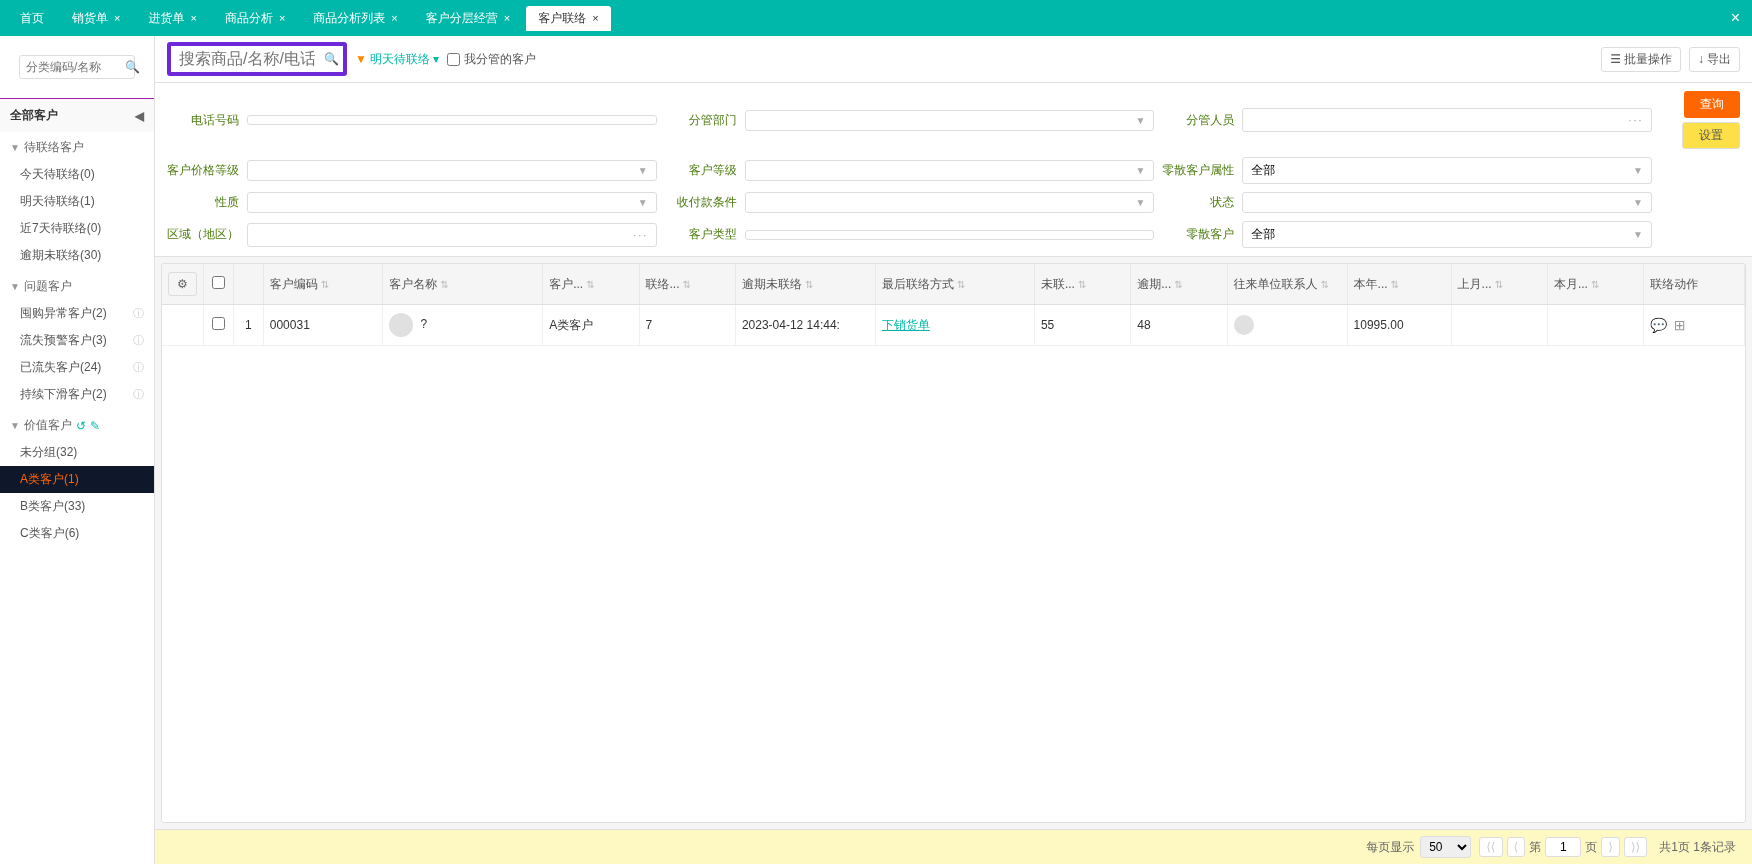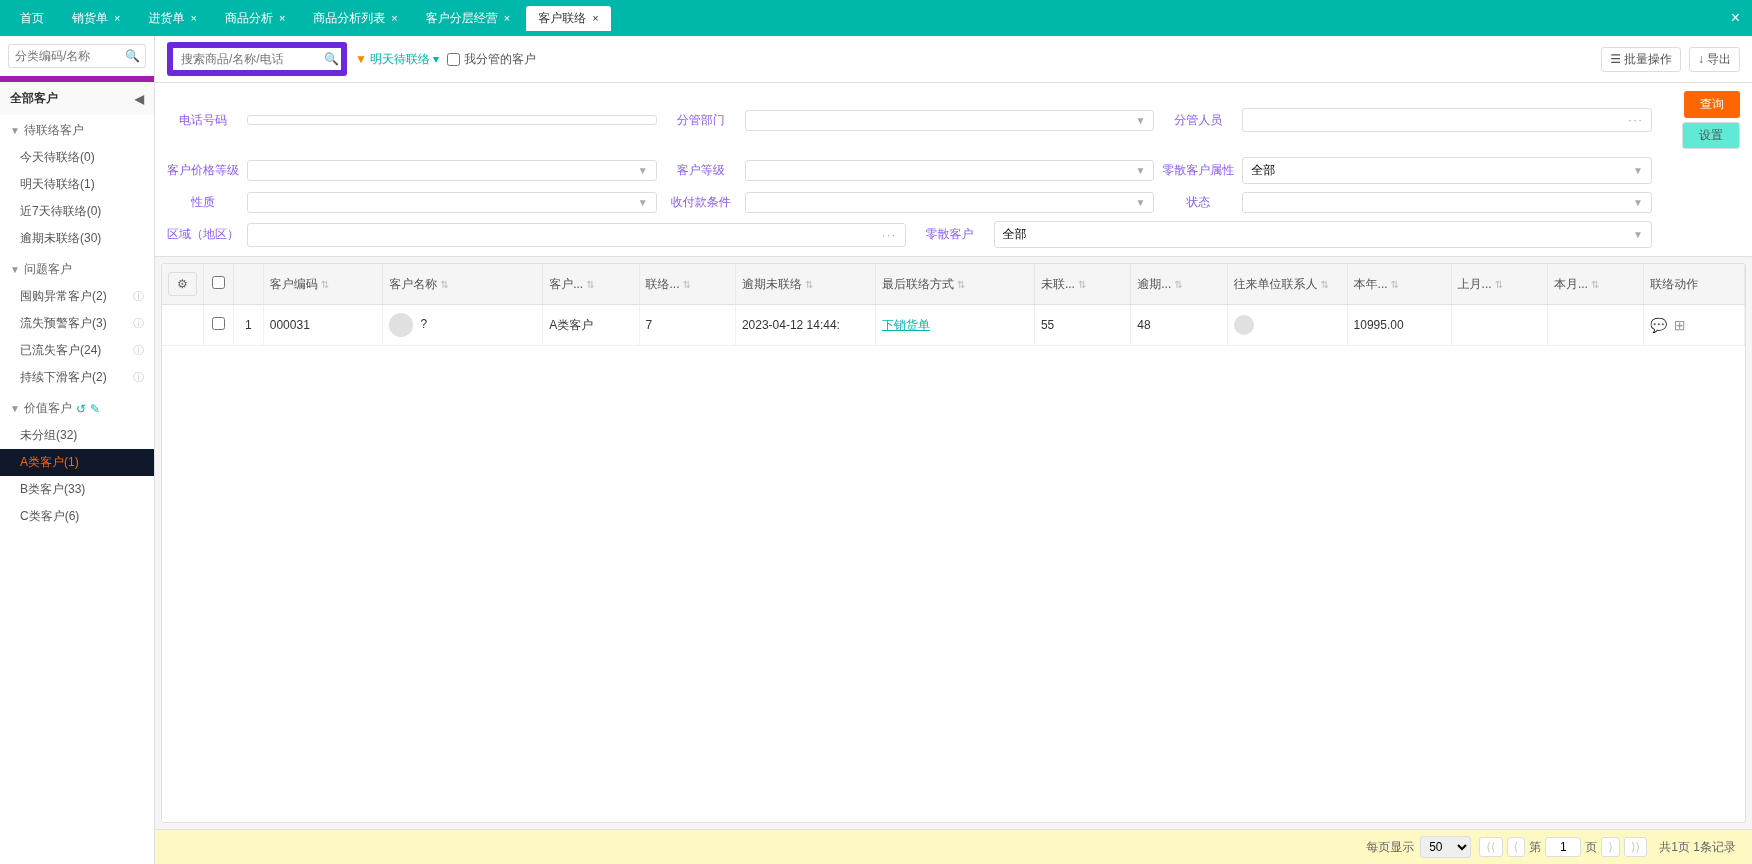--- a/index.html
+++ b/index.html
@@ -47,23 +47,23 @@
     
     .sidebar {
       width: 155px;
       background: white;
       border-right: 1px solid #e0e0e0;
       display: flex;
       flex-direction: column;
       overflow-y: auto;
     }
     .sidebar-search {
-      padding: 8px;
+      padding: 19px;
       position: relative;
-      border-bottom: 6px solid #a21caf;
+      border-bottom: 1px solid #a21caf;
     }
     .sidebar-search input {
       width: 100%;
       border: 1px solid #ddd;
       border-radius: 3px;
       padding: 4px 24px 4px 6px;
       font-size: 12px;
       color: #999;
     }
     .sidebar-search .search-icon {
@@ -123,25 +123,25 @@
       display: flex;
       align-items: center;
       gap: 8px;
     }
     .filter-search {
       position: relative;
       display: flex;
       align-items: center;
     }
     .filter-search input {
-      border: 6px solid #6d28d9;
+      border: 4px solid #6d28d9;
       border-radius: 3px;
       padding: 4px 28px 4px 8px;
       width: 180px;
-      font-size: 12px;
+      font-size: 16px;
       color: #999;
     }
     .filter-search .s-icon {
       position: absolute;
       right: 8px;
       color: #00b8a9;
       cursor: pointer;
     }
     .more-filters {
       display: flex;
@@ -187,24 +187,24 @@
       gap: 8px;
     }
     .filter-row:last-child { margin-bottom: 0; }
     .filter-field {
       display: flex;
       align-items: center;
       flex: 1;
       min-width: 0;
     }
     .filter-label {
-      color: #8b5cf6;
+      color: #4d7c0f;
       white-space: nowrap;
       min-width: 80px;
-      text-align: center;
+      text-align: right;
       padding-right: 8px;
     }
     .filter-input {
       flex: 1;
       border: 1px solid #ddd;
       border-radius: 3px;
       padding: 4px 8px;
       font-size: 12px;
       background: white;
       display: flex;
@@ -227,21 +227,21 @@
       background: #ff6600;
       color: white;
       border: none;
       border-radius: 3px;
       padding: 5px 16px;
       cursor: pointer;
       font-size: 12px;
       white-space: nowrap;
     }
     .settings-btn {
-      background: #5eead4;
+      background: #fde047;
       color: #555;
       border: 1px solid #ddd;
       border-radius: 3px;
       padding: 4px 16px;
       cursor: pointer;
       font-size: 12px;
       white-space: nowrap;
     }
     
     
@@ -578,20 +578,26 @@
 
       <div class="filter-row">
         <div class="filter-field">
           <span class="filter-label">区域（地区）</span>
           <div class="filter-input" style="width:180px;">
             <span></span>
             <span class="dots">···</span>
           </div>
         </div>
         <div class="filter-field">
+          <span class="filter-label">客户类型</span>
+          <div class="filter-input" style="width:200px;">
+            <span></span>
+          </div>
+        </div>
+        <div class="filter-field">
           <span class="filter-label">零散客户</span>
           <div class="filter-input" style="width:200px;">
             <span>全部</span>
             <span class="down-arrow">▼</span>
           </div>
         </div>
         <div style="min-width:80px;"></div>
       </div>
     </div>
 

